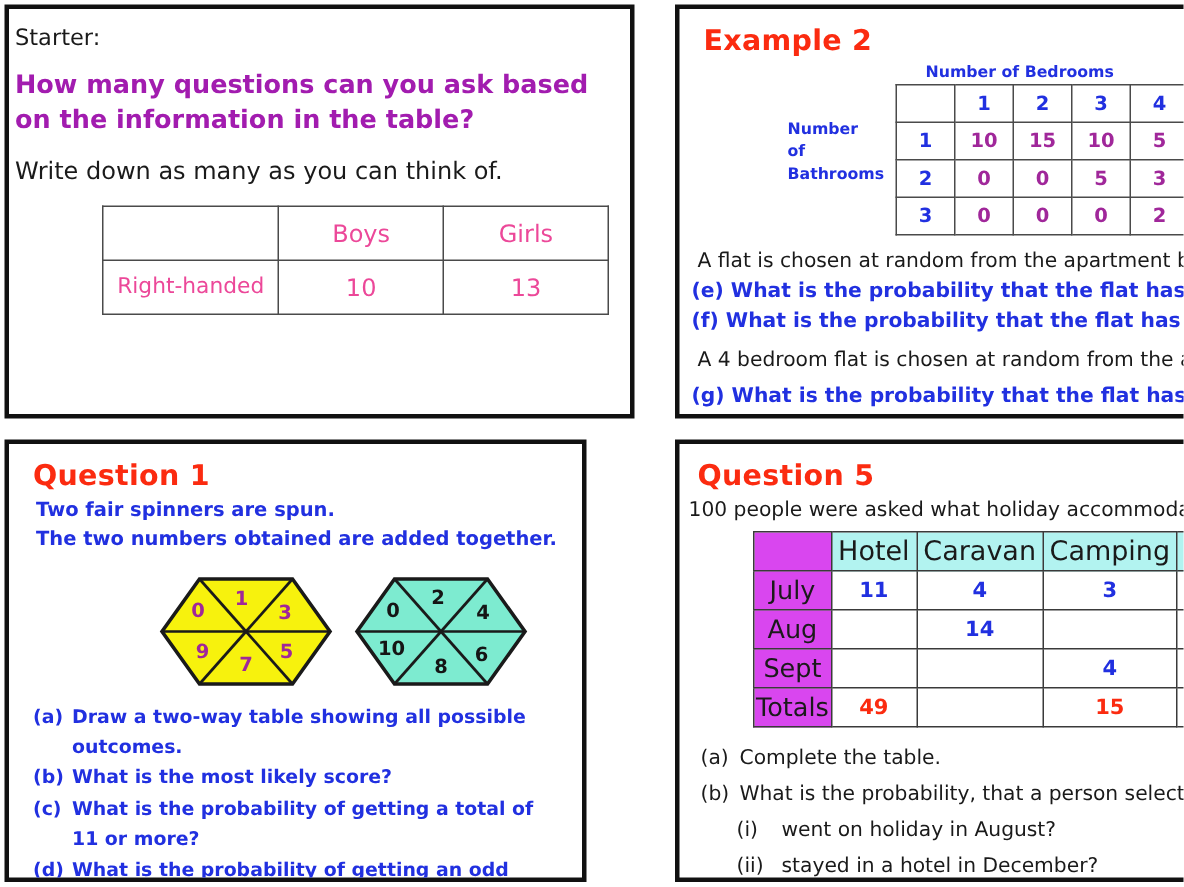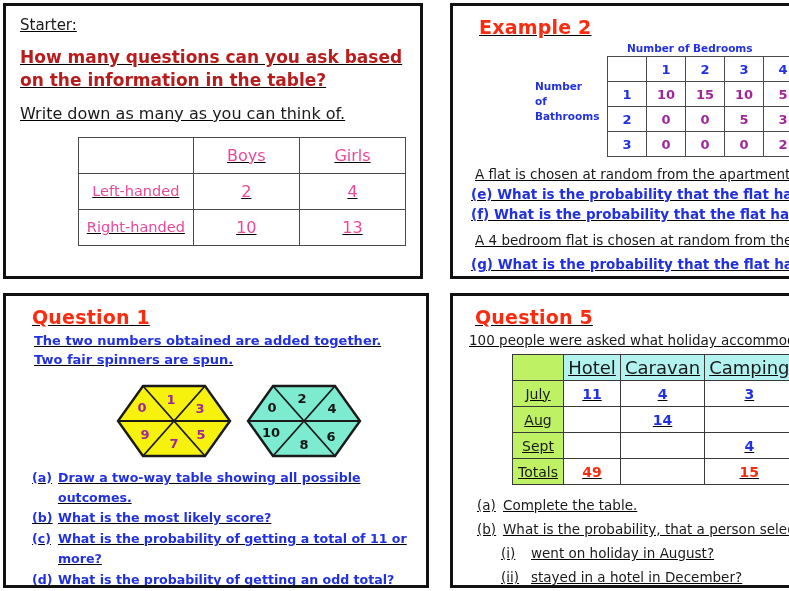--- a/index.html
+++ b/index.html
@@ -19,35 +19,35 @@
     position: absolute;
     background: #ffffff;
     border: 3px solid #111111;
     box-sizing: border-box;
     overflow: hidden;
   }
 
   
   #panel-starter   { left: 3px;   top: 3px;   width: 420px; height: 276px; }
   #panel-example2  { left: 450px; top: 3px;   width: 430px; height: 276px; }
-  #panel-question1 { left: 3px;   top: 293px; width: 426px; height: 295px; }
+  #panel-question1 { left: 3px;   top: 293px; width: 388px; height: 295px; }
   #panel-question5 { left: 450px; top: 293px; width: 430px; height: 295px; }
 
-  .pad { padding: 10px 14px 0 14px; text-decoration: underline; }
+  .pad { padding: 10px 14px 0 4px; }
 
   
   .title-red {
     color: #fb2b10;
     font-weight: bold;
     font-size: 19px;
     letter-spacing: .2px;
     margin: 2px 0 4px 12px;
   }
   .txt-red {
-    color: #b91c1c;
+    color: #a21caf;
     font-weight: bold;
     font-size: 17px;
     line-height: 1.35;
   }
   .starter-label { font-size: 15px; color: #1a1a1a; }
   .starter-line  { font-size: 16px; color: #1a1a1a; margin-top: 12px; }
 
   
   table.grid { border-collapse: collapse; }
   table.grid td, table.grid th {
@@ -174,22 +174,22 @@
     font-size: 13.5px;
     color: #1a1a1a;
   }
   #q5-table td.hdr {
     background: #b2f3f0;
     font-size: 18px;
     padding: 0 4px;
     white-space: nowrap;
   }
   #q5-table td.rowhdr {
-    background: #bef264;
-    font-size: 14px;
+    background: #d946ef;
+    font-size: 17px;
     width: 48px;
   }
   #q5-table td.cell { width: 54px; }
   #q5-table td.blue { color: #2130e0; font-weight: bold; font-size: 14px; }
   #q5-table td.red  { color: #fb2b10; font-weight: bold; font-size: 14px; }
 
   .q5-list { margin: 12px 0 0 10px; }
   .q5-row { display: flex; color: #1a1a1a; font-size: 13.5px; margin-top: 8px; white-space: nowrap; }
   .q5-tag { width: 26px; flex: none; }
   .q5-sub { margin-left: 24px; }
@@ -203,25 +203,20 @@
     <div class="starter-label">Starter:</div>
     <div class="txt-red" style="margin-top:12px;">How many questions can you ask based on the information in the table?</div>
     <div class="starter-line">Write down as many as you can think of.</div>
 
     <table class="grid" id="starter-table">
       <tbody>
           <tr>
         <td class="lbl"></td>
         <td class="num">Boys</td>
         <td class="num">Girls</td>
-      </tr>
-      <tr>
-        <td class="lbl">Left-handed</td>
-        <td class="num">2</td>
-        <td class="num">4</td>
       </tr>
       <tr>
         <td class="lbl">Right-handed</td>
         <td class="num">10</td>
         <td class="num">13</td>
       </tr>
     </tbody>
       </table>
   </div>
 </div>
@@ -276,22 +271,22 @@
     <div class="ex2-line-blue">(e)  What is the probability that the flat has 2 or more </div>
     <div class="ex2-line-blue">(f)  What is the probability that the flat has 3 bedroom</div>
     <div class="ex2-line-black" style="margin-top:10px;">A 4 bedroom flat is chosen at random from the apartme</div>
     <div class="ex2-line-blue" style="margin-top:8px;">(g)  What is the probability that the flat has 3 bathroor</div>
   </div>
 </div>
 
 <div class="slide" id="panel-question1">
   <div class="pad" style="padding-top:8px;">
     <div class="title-red">Question 1</div>
+    <div class="q1-intro">Two fair spinners are spun.</div>
     <div class="q1-intro">The two numbers obtained are added together.</div>
-    <div class="q1-intro">Two fair spinners are spun.</div>
 
     <div id="spinners">
 
       <svg class="spinner" id="spinner-a" viewBox="0 0 124 78">
         <polygon points="31,4 93,4 118,39 93,74 31,74 6,39" fill="#f7f20d" stroke="#1a1a1a" stroke-width="2.4"></polygon>
         <line x1="62" y1="39" x2="31" y2="4" stroke="#1a1a1a" stroke-width="1.8"></line>
         <line x1="62" y1="39" x2="93" y2="4" stroke="#1a1a1a" stroke-width="1.8"></line>
         <line x1="62" y1="39" x2="118" y2="39" stroke="#1a1a1a" stroke-width="1.8"></line>
         <line x1="62" y1="39" x2="93" y2="74" stroke="#1a1a1a" stroke-width="1.8"></line>
         <line x1="62" y1="39" x2="31" y2="74" stroke="#1a1a1a" stroke-width="1.8"></line>

